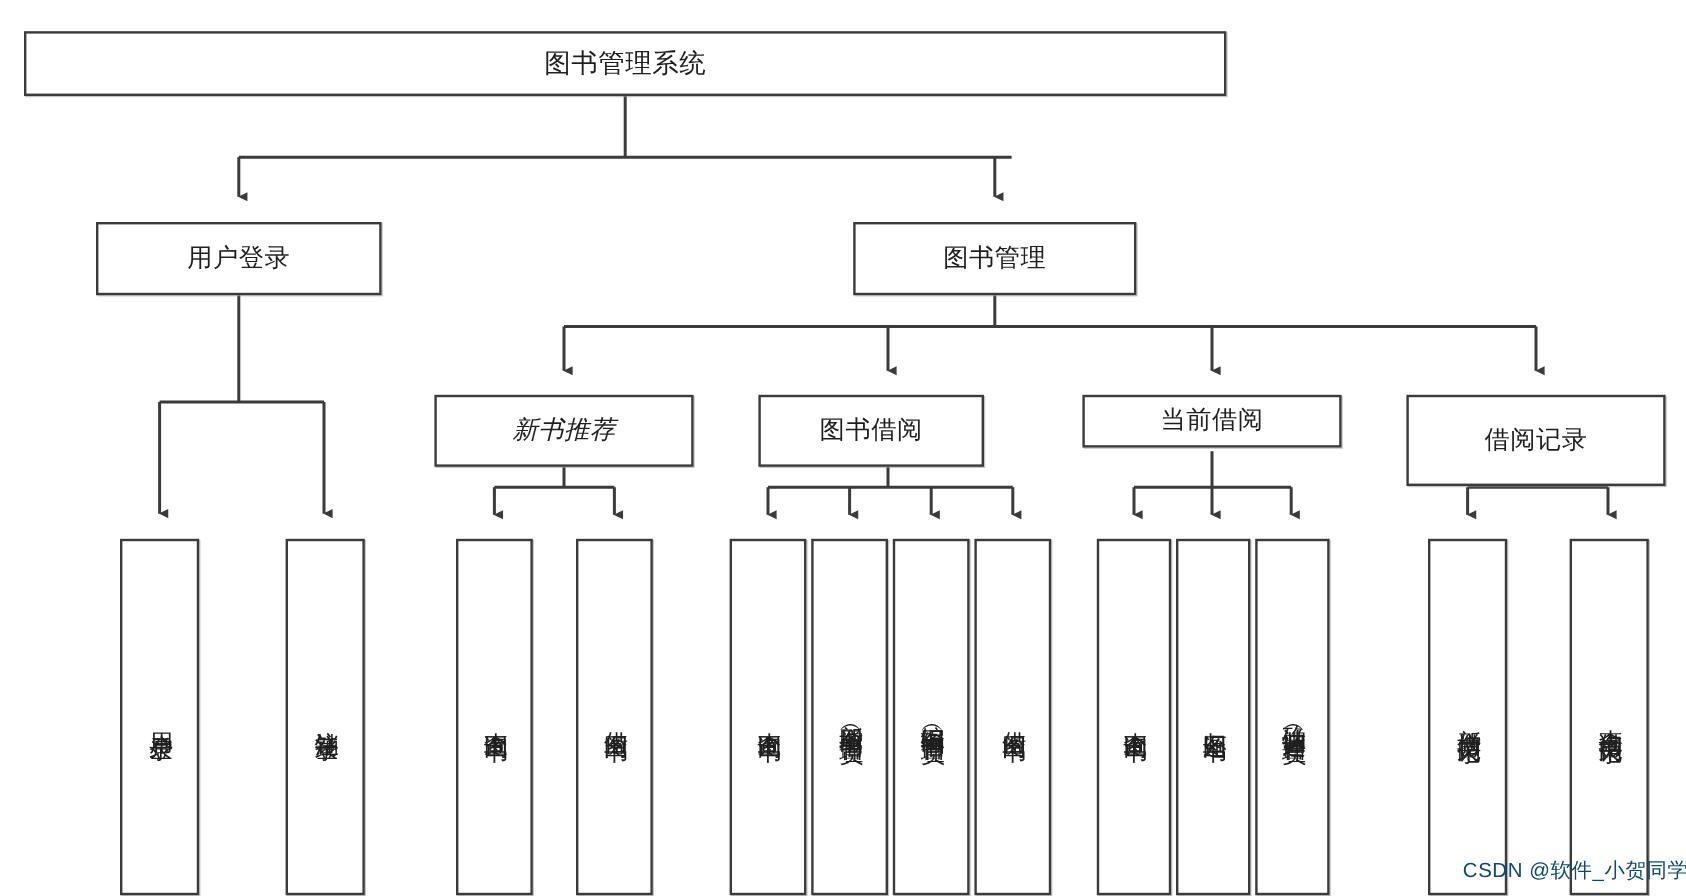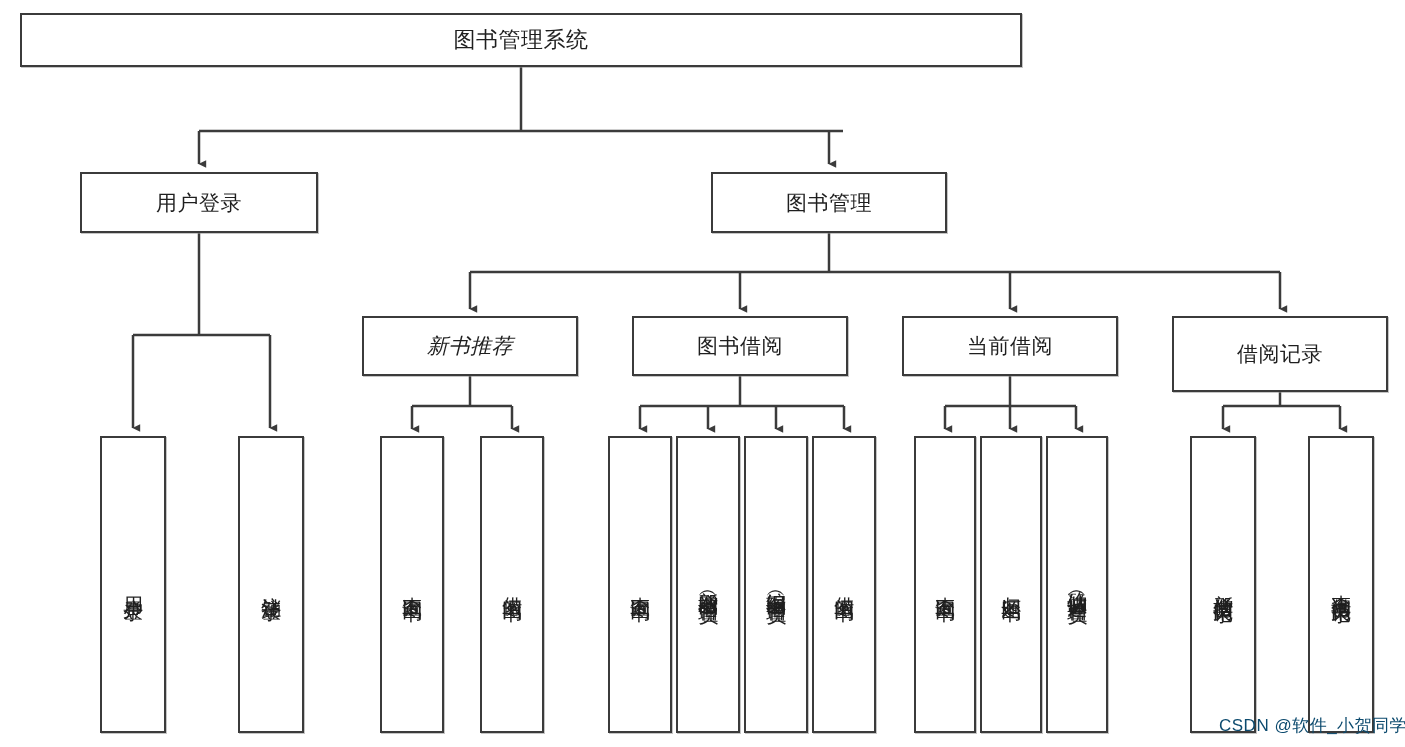--- a/index.html
+++ b/index.html
@@ -28,20 +28,21 @@
     position: absolute;
     box-sizing: border-box;
     border: 2.5px solid #3b3b3b;
     background: #ffffff;
     color: #1f1f1f;
     display: flex;
     align-items: center;
     justify-content: center;
     box-shadow: 1px 1px 0 rgba(150,150,150,0.55);
     z-index: 2;
+    margin-top: 13px;
   }
   .node .lbl {
     display: block;
     text-align: center;
     letter-spacing: 0.5px;
   }
   
   .node.h .lbl {
     font-size: 21px;
     line-height: 1.1;
@@ -138,24 +139,24 @@
   <div class="node h" style="left:80px; top:172px; width:238px; height:61px;">
     <span class="lbl">用户登录</span>
   </div>
   <div class="node h" style="left:711px; top:172px; width:236px; height:61px;align-items:center;">
     <span class="lbl">图书管理</span>
   </div>
 
   <div class="node h" style="left:362px; top:316px; width:216px; height:60px;font-style:italic;">
     <span class="lbl">新书推荐</span>
   </div>
-  <div class="node h" style="left:632px; top:316px; width:216px; height:60px;">
+  <div class="node h" style="left:632px; top:316px; width:188px; height:60px;">
     <span class="lbl">图书借阅</span>
   </div>
-  <div class="node h" style="left:902px; top:316px; width:216px; height:60px;">
+  <div class="node h" style="left:902px; top:316px; width:216px; height:44px;">
     <span class="lbl">当前借阅</span>
   </div>
   <div class="node h" style="left:1172px; top:316px; width:216px; height:76px;">
     <span class="lbl">借阅记录</span>
   </div>
 
   <div class="node v" style="left:100px; top:436px; width:66px; height:297px;">
     <span class="lbl">用户登录</span>
   </div>
   <div class="node v" style="left:238px; top:436px; width:66px; height:297px;">

